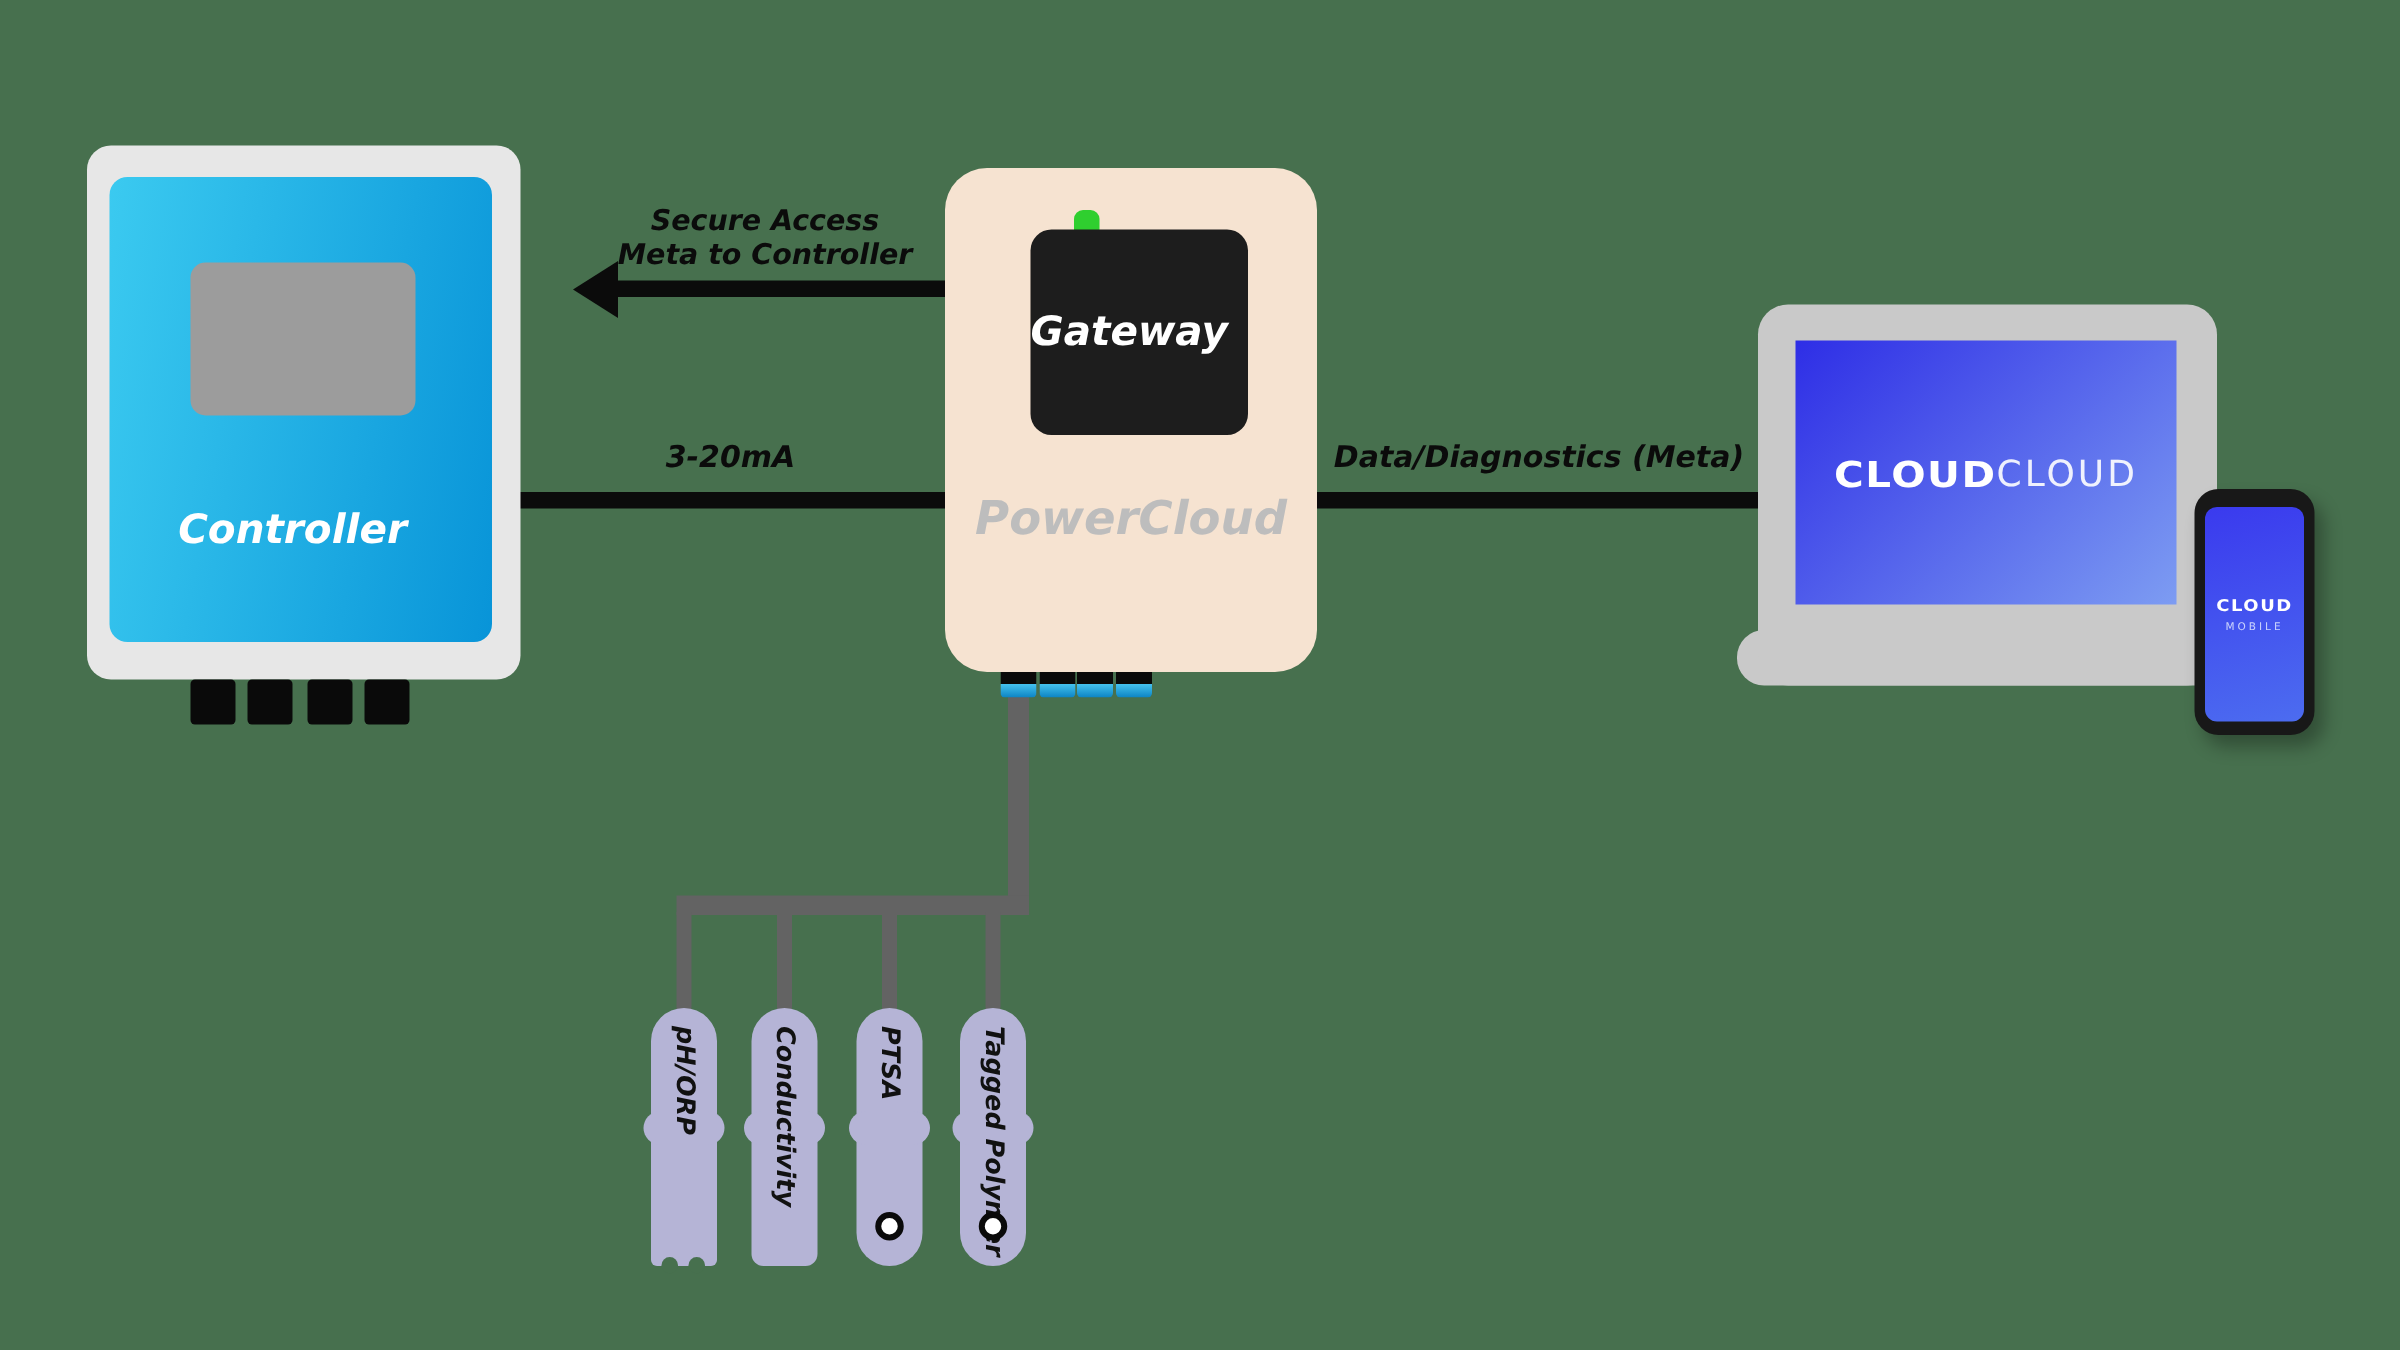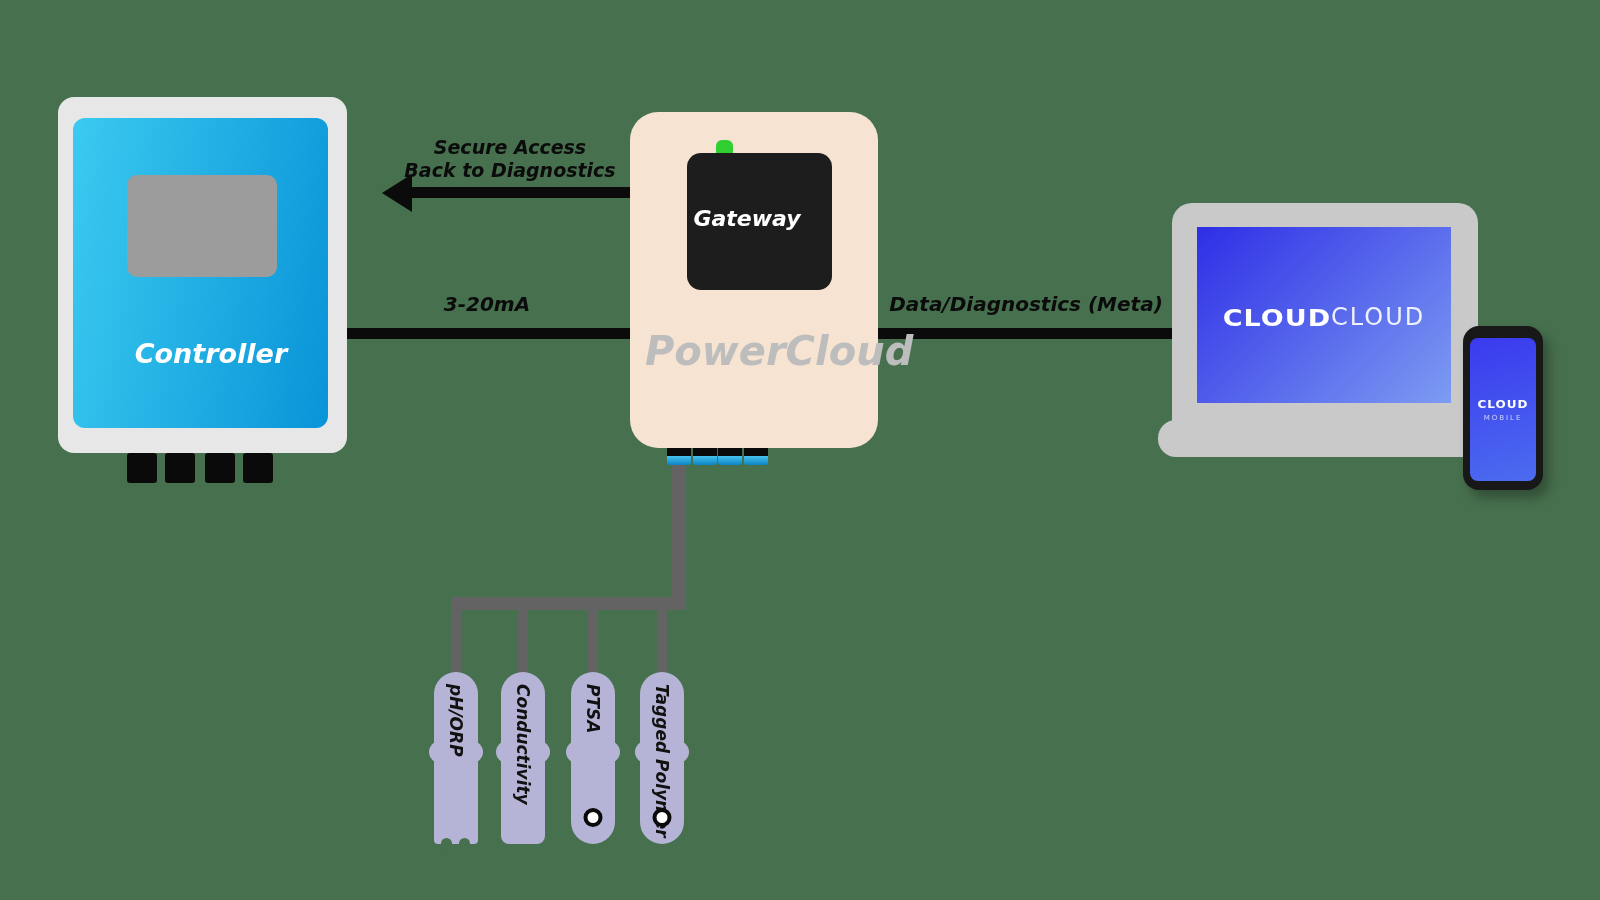--- a/index.html
+++ b/index.html
@@ -40,45 +40,45 @@
     left:73px;top:118px;width:255px;height:310px;
     background:linear-gradient(100deg,var(--controller-blue-1,#3bcaf0),var(--controller-blue-2,#0894d8));
     border-radius:12px;
   }
   .controller-display{
     left:127px;top:175px;width:150px;height:102px;
     background:var(--screen-gray,#9c9c9c);border-radius:10px;
   }
   .controller-label{
     left:73px;top:338px;width:244px;text-align:center;
-    color:#ffffff;font-weight:bold;font-style:italic;font-size:27px;padding-left:16px;
+    color:#ffffff;font-weight:bold;font-style:italic;font-size:27px;
   }
   .gland{width:30px;height:30px;top:453px;background:#0a0a0a;border-radius:3px;}
   .gland-1{left:127px;}.gland-2{left:165px;}.gland-3{left:205px;}.gland-4{left:243px;}
 
   
   .gateway-body{
     left:630px;top:112px;width:248px;height:336px;
     background:var(--gateway-body,#f6e3d1);border-radius:28px;
   }
   .gateway-led{
     left:716px;top:140px;width:17px;height:16px;
     background:var(--led-green,#2fcf2f);border-radius:6px 6px 0 0;
   }
   .gateway-module{
     left:687px;top:153px;width:145px;height:137px;
     background:var(--module-black,#1d1d1d);border-radius:14px;
   }
   .gateway-label{
     left:687px;top:206px;width:120px;text-align:center;
-    color:#ffffff;font-weight:bold;font-style:italic;font-size:22px;
+    color:#ffffff;font-weight:bold;font-style:italic;font-size:27px;
   }
   .powercloud-label{
     left:630px;top:328px;width:248px;text-align:center;
-    color:var(--powercloud-text,#bdbdbd);font-weight:bold;font-style:italic;font-size:40px;padding-left:15px;
+    color:var(--powercloud-text,#bdbdbd);font-weight:bold;font-style:italic;font-size:31px;
   }
   .port{width:24px;height:17px;top:448px;border-radius:0 0 3px 3px;overflow:hidden;}
   .port .port-top{height:8px;background:#0a0a0a;}
   .port .port-bottom{height:9px;background:linear-gradient(var(--port-blue-1,#45c2ee),var(--port-blue-2,#0c84c4));}
   .port-1{left:667px;}.port-2{left:693px;}.port-3{left:718px;}.port-4{left:744px;}
 
   
   .cable{background:var(--cable-gray,#636363);}
   .cable-main{left:672px;top:463px;width:14px;height:147px;}
   .cable-bus{left:451px;top:597px;width:235px;height:13px;}
@@ -162,21 +162,21 @@
 
 <div class="abs" style="left:0;top:0;width:1600px;height:900px;">
 
   <div class="abs line analog-line"></div>
   <div class="abs conn-label analog-label">3-20mA</div>
 
   <div class="abs line secure-shaft"></div>
   <div class="abs secure-head"></div>
   <div class="abs conn-label secure-label">
     <span>Secure Access</span><br>
-    <span>Back to Diagnostics</span>
+    <span>Meta to Controller</span>
   </div>
 
   <div class="abs line data-line"></div>
   <div class="abs conn-label data-label">Data/Diagnostics (Meta)</div>
 
   <div class="abs cable cable-main"></div>
   <div class="abs cable cable-bus"></div>
   <div class="abs cable cable-drop drop-1"></div>
   <div class="abs cable cable-drop drop-2"></div>
   <div class="abs cable cable-drop drop-3"></div>

